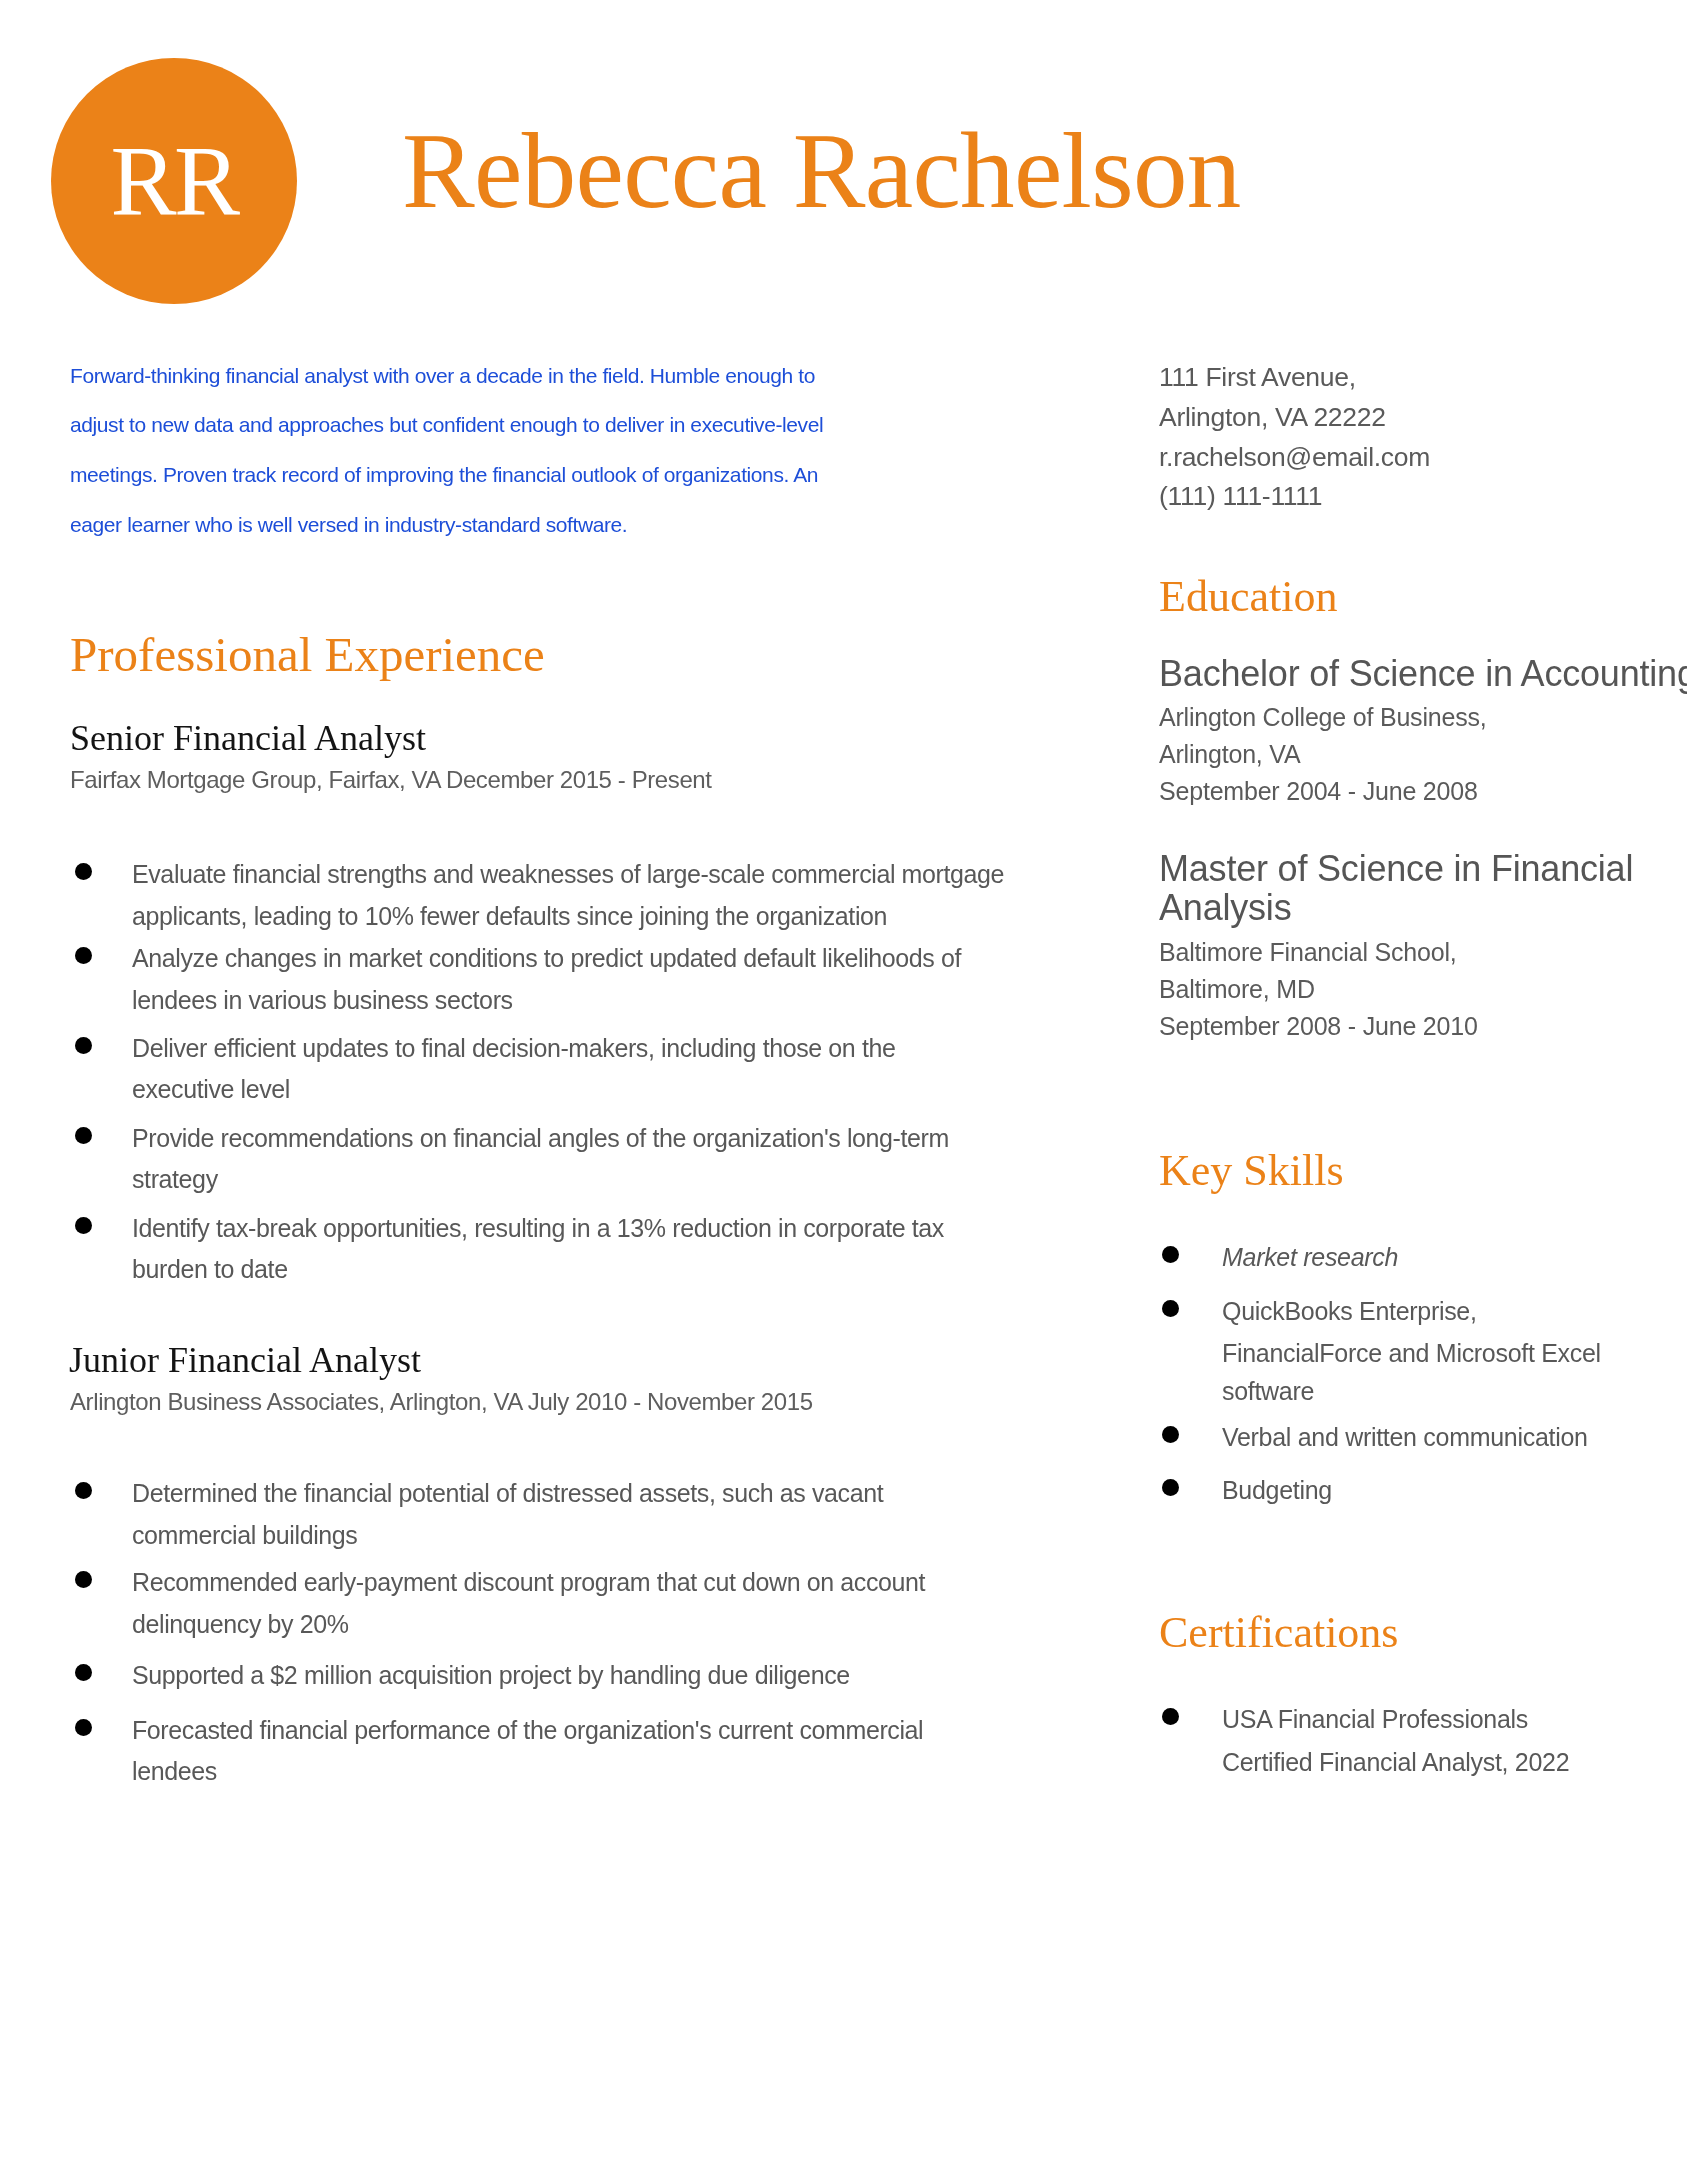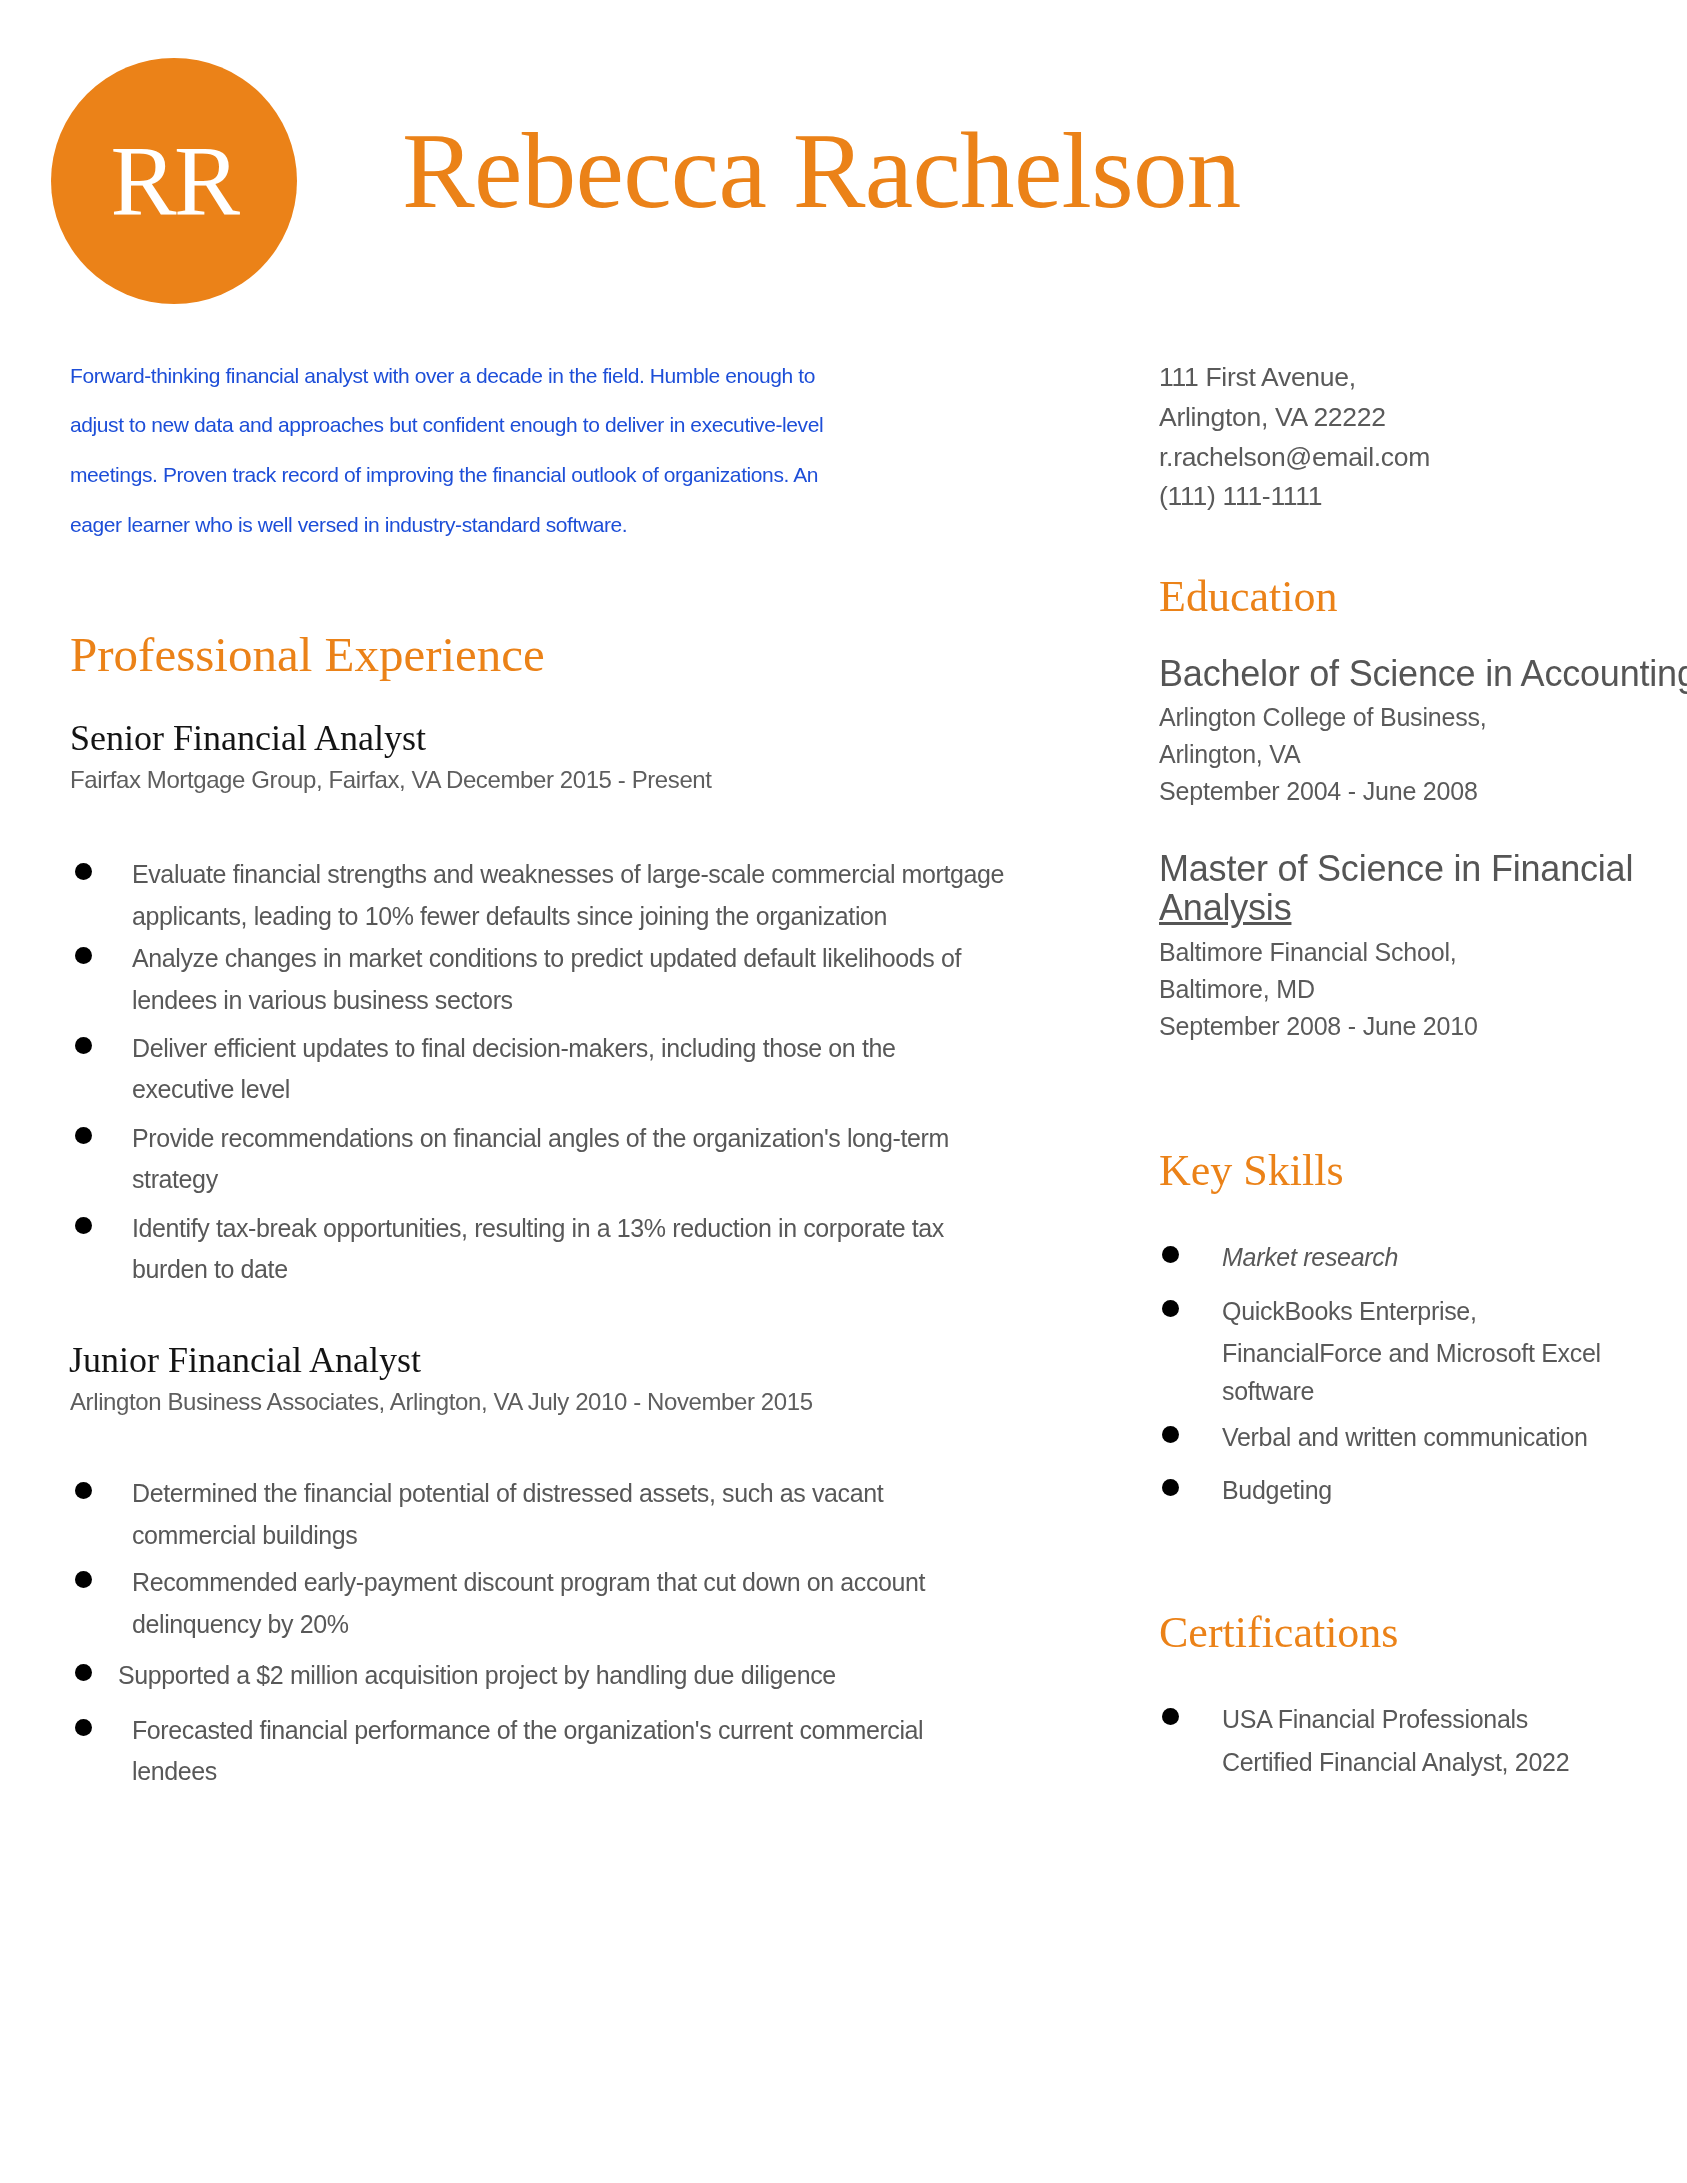--- a/index.html
+++ b/index.html
@@ -104,41 +104,41 @@
 
       <span class="bullet-dot" style="left:75px; top:1482px;"></span>
       <p class="abs sans bullet-text" style="left:132px; top:1472px;">Determined the financial potential of distressed assets, such as vacant</p>
       <p class="abs sans bullet-text" style="left:132px; top:1514px;">commercial buildings</p>
 
       <span class="bullet-dot" style="left:75px; top:1571px;"></span>
       <p class="abs sans bullet-text" style="left:132px; top:1561px;">Recommended early-payment discount program that cut down on account</p>
       <p class="abs sans bullet-text" style="left:132px; top:1603px;">delinquency by 20%</p>
 
       <span class="bullet-dot" style="left:75px; top:1664px;"></span>
-      <p class="abs sans bullet-text" style="left:118px; top:1654px;">Supported a $2 million acquisition project by handling due diligence</p>
+      <p class="abs sans bullet-text" style="left:132px; top:1654px;">Supported a $2 million acquisition project by handling due diligence</p>
 
       <span class="bullet-dot" style="left:75px; top:1719px;"></span>
       <p class="abs sans bullet-text" style="left:132px; top:1709px;">Forecasted financial performance of the organization's current commercial</p>
       <p class="abs sans bullet-text" style="left:132px; top:1750px;">lendees</p>
     </div>
   </div>
 
   <div>
     <h2 class="abs serif section-heading right" style="left:1159px; top:567px; font-weight:normal;">Education</h2>
 
     <div>
       <p class="abs sans degree" style="left:1159px; top:655px;">Bachelor of Science in Accounting</p>
       <p class="abs sans school" style="left:1159px; top:699px;">Arlington College of Business,</p>
       <p class="abs sans school" style="left:1159px; top:736px;">Arlington, VA</p>
       <p class="abs sans school" style="left:1159px; top:773px;">September 2004 - June 2008</p>
     </div>
 
     <div>
       <p class="abs sans degree" style="left:1159px; top:850px;">Master of Science in Financial</p>
-      <p class="abs sans degree" style="left:1159px; top:889px;text-decoration:underline;">Analysis</p>
+      <p class="abs sans degree" style="left:1159px; top:889px;">Analysis</p>
       <p class="abs sans school" style="left:1159px; top:934px;">Baltimore Financial School,</p>
       <p class="abs sans school" style="left:1159px; top:971px;">Baltimore, MD</p>
       <p class="abs sans school" style="left:1159px; top:1008px;">September 2008 - June 2010</p>
     </div>
   </div>
 
   <div>
     <h2 class="abs serif section-heading right" style="left:1159px; top:1141px; font-weight:normal;">Key Skills</h2>
 
     <span class="bullet-dot" style="left:1162px; top:1246px;"></span>

